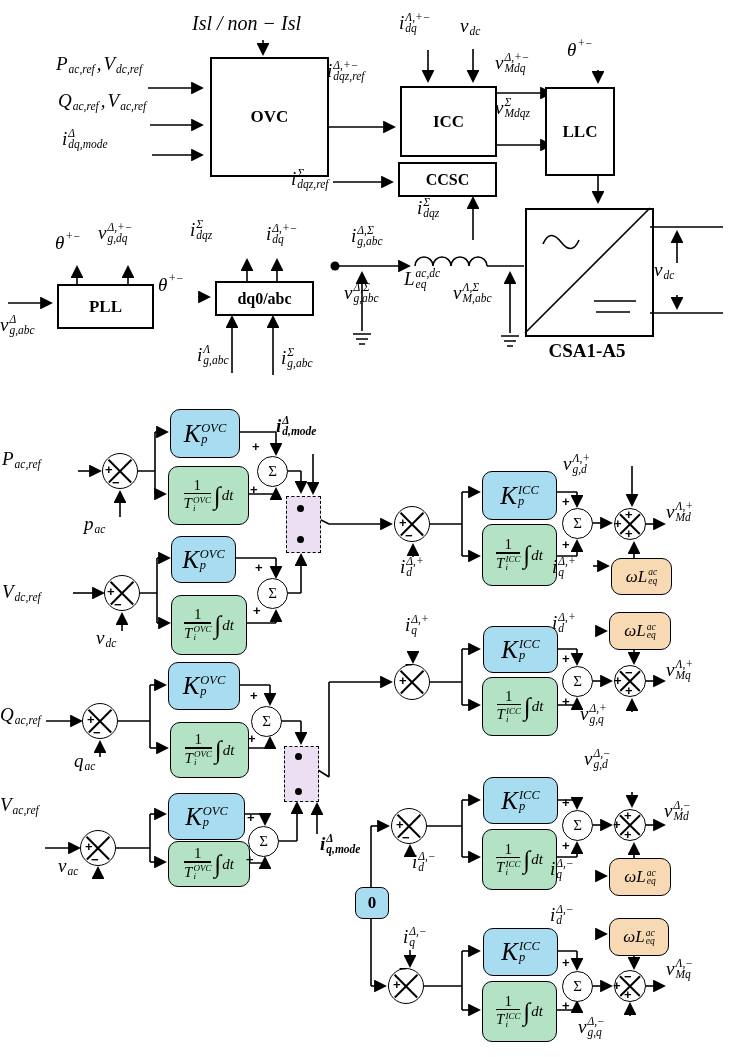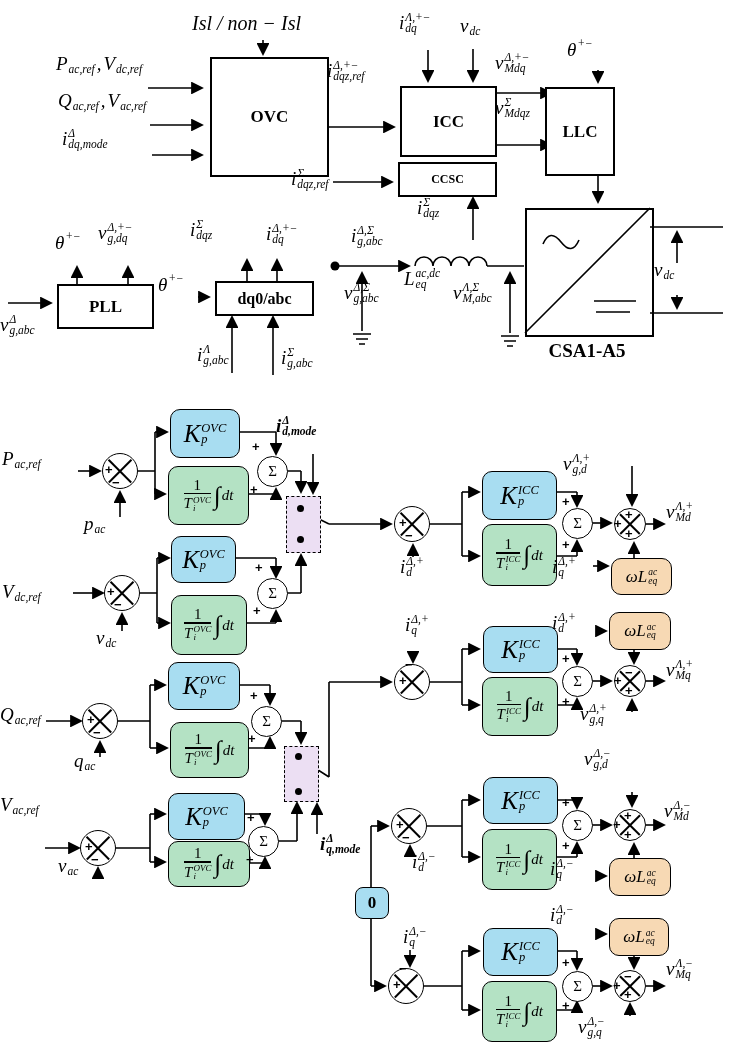--- a/index.html
+++ b/index.html
@@ -264,21 +264,21 @@
   </span>
 <span class="lbl" style="left:567px;top:40px;">
     <span class="seg">
       <span class="b">θ</span>
       <span class="stk nosub">
         <span class="s">+−</span>
       </span>
     </span>
   </span>
 <div class="box" style="left:545px;top:87px;width:66px;height:85px;">LLC</div>
-<div class="box" style="left:398px;top:162px;width:95px;height:31px;font-size:12px;">CCSC</div>
+<div class="box" style="left:398px;top:162px;width:95px;height:31px;font-size:16px;">CCSC</div>
 <span class="lbl" style="left:417px;top:197px;">
     <span class="seg">
       <span class="b">i</span>
       <span class="stk">
         <span class="s">Σ</span>
         <span class="u">dqz</span>
       </span>
     </span>
   </span>
 

